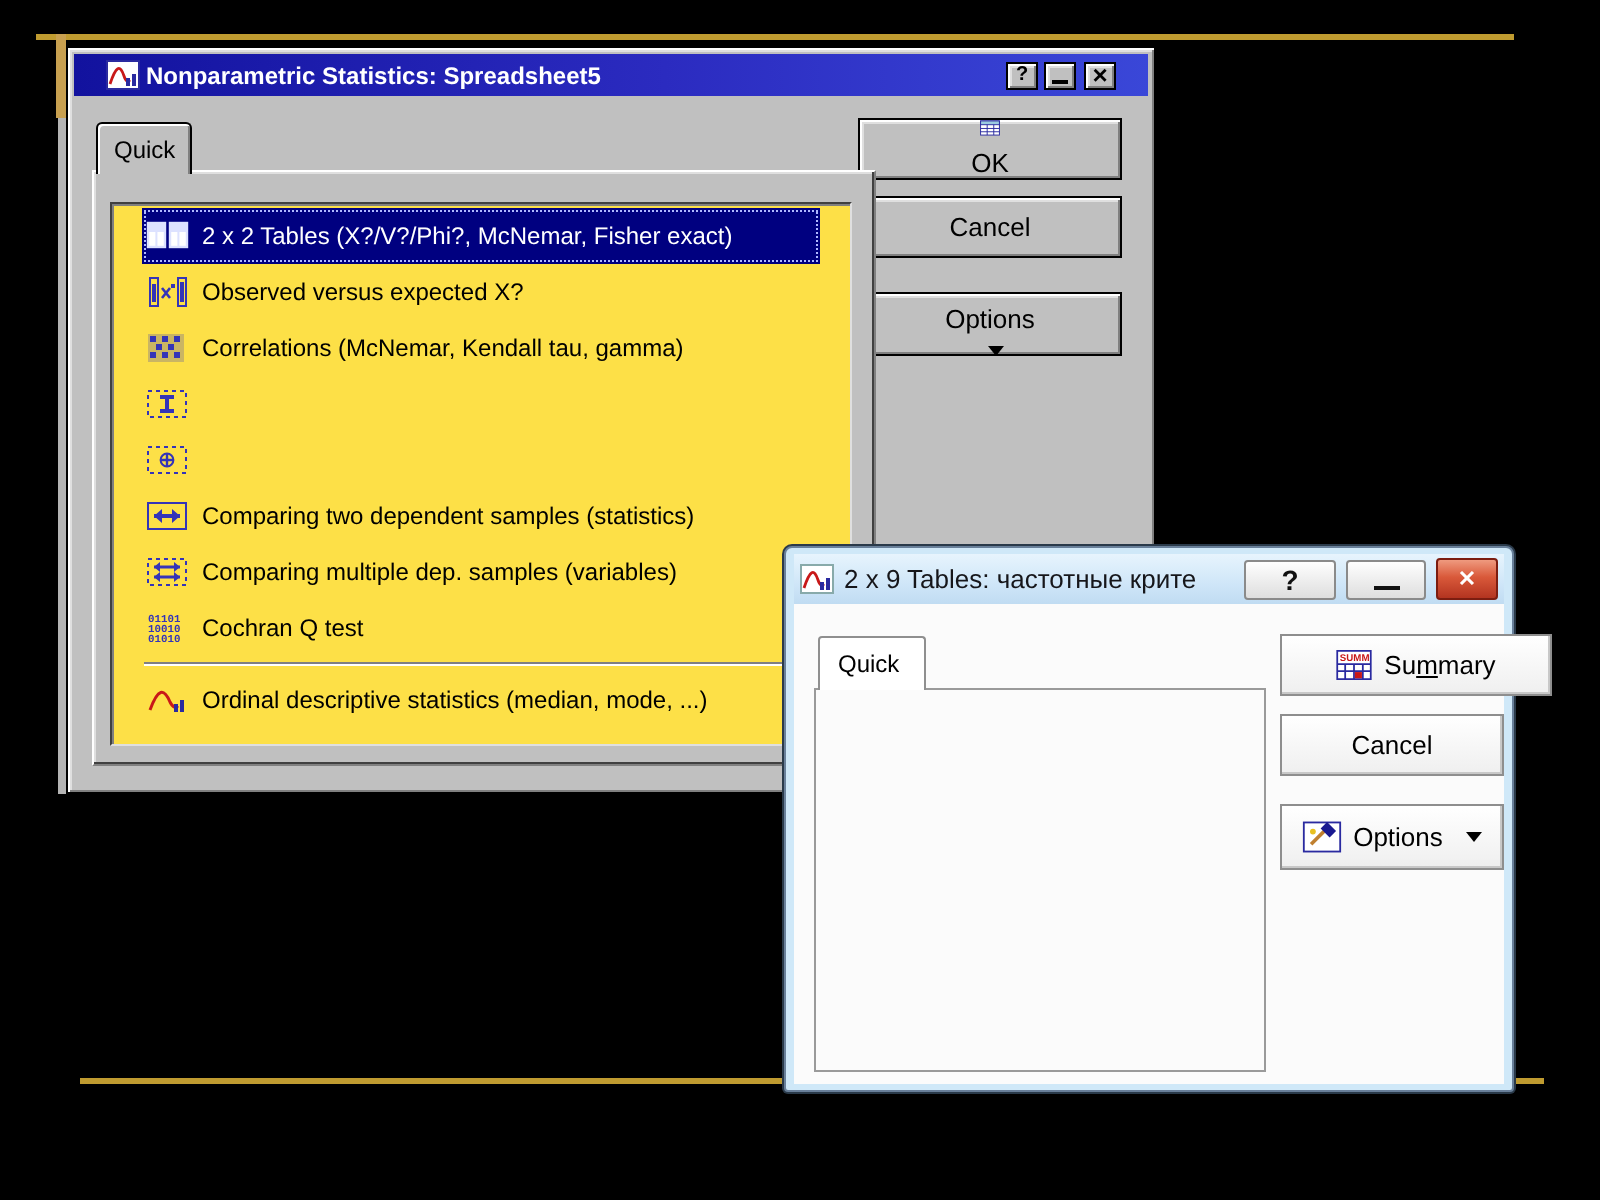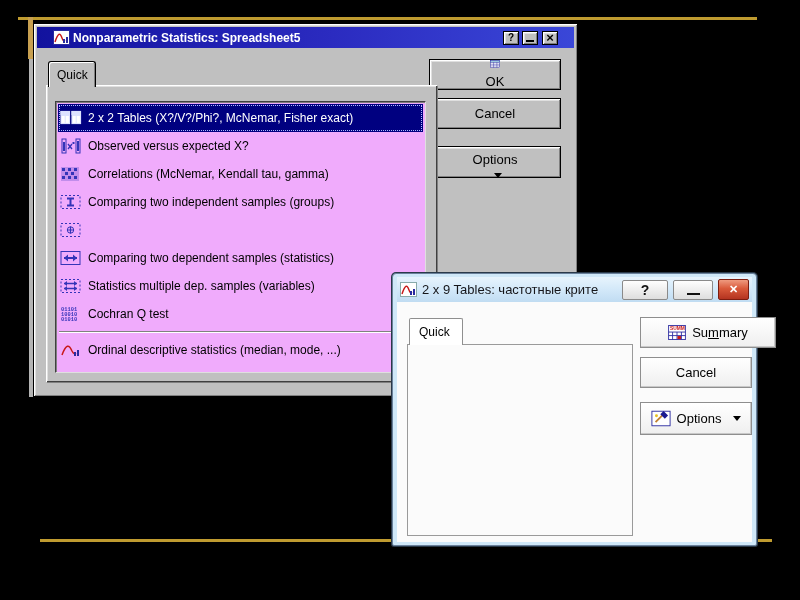--- a/index.html
+++ b/index.html
@@ -33,22 +33,22 @@
   .tab95 { background:#c0c0c0; border:1px solid #000; border-bottom:none;
            box-shadow: inset 1px 1px 0 #fff, inset -1px 0 0 #808080;
            border-top-left-radius:3px; border-top-right-radius:3px;
            display:flex; align-items:center; padding-left:8px;
            font-size:12px; z-index:3; }
   .panel95 { background:#c0c0c0; border:1px solid #808080;
              border-top-color:#fff; border-left-color:#fff;
              box-shadow: inset -1px -1px 0 #404040, inset 1px 1px 0 #dfdfdf; z-index:2; }
 
   
-  .listbox { background:#f0abfc; border:1px solid #404040; border-right-color:#dfdfdf; border-bottom-color:#dfdfdf;
-             box-shadow: inset 1px 1px 0 #808080; padding:2px 2px; overflow:hidden; }
+  .listbox { background:#fde047; border:1px solid #404040; border-right-color:#dfdfdf; border-bottom-color:#dfdfdf;
+             box-shadow: inset 1px 1px 0 #808080; padding:2px 15px; overflow:hidden; }
   .lrow { height:28px; display:flex; align-items:center; gap:6px; padding-left:2px;
           font-size:12px; color:#000; white-space:nowrap; overflow:hidden; }
   .lrow.sel { background:#000080; color:#fff; outline:1px dotted #b0b8ff; outline-offset:-2px; }
   .row-icon { flex:0 0 auto; width:22px; height:17px; color:#3434b8; display:flex; align-items:center; }
   .lrow.sel .row-icon { color:#dde2ff; }
   .lsep { border-top:1px solid #808080; border-bottom:1px solid #fff; margin:3px 1px; }
 
   .dlg1-btn { left:395px; width:132px; height:31px; gap:6px; font-size:13px;flex-direction:column; }
 
   .drop-arrow { width:0; height:0; border-left:4px solid transparent; border-right:4px solid transparent;
@@ -175,21 +175,20 @@
 
     <div class="lrow">
       <span class="row-icon">
         <svg width="22" height="16" viewBox="0 0 22 16" fill="currentColor">
           <rect x="1" y="1.5" width="19" height="13" fill="none" stroke="currentColor" stroke-dasharray="2 2"></rect>
           <rect x="7" y="3.5" width="7" height="2"></rect>
             <rect x="9.5" y="5" width="2" height="6"></rect>
             <rect x="7" y="10.5" width="7" height="2"></rect>
         </svg>
         </span>
-      <span>Comparing two independent samples (groups)</span>
     </div>
 
     <div class="lrow">
       <span class="row-icon">
         <svg width="22" height="16" viewBox="0 0 22 16" fill="none" stroke="currentColor">
           <rect x="1" y="1.5" width="19" height="13" stroke-dasharray="2 2"></rect>
           <circle cx="10.5" cy="8" r="3.2"></circle>
             <path d="M10.5 4.5v7 M7 8h7" stroke-width="1.2"></path>
         </svg>
         </span>
@@ -207,21 +206,21 @@
     </div>
 
     <div class="lrow">
       <span class="row-icon">
         <svg width="22" height="16" viewBox="0 0 22 16" fill="currentColor">
           <rect x="1" y="1.5" width="19" height="13" fill="none" stroke="currentColor" stroke-dasharray="2 2"></rect>
           <path d="M4 5.5h13 M4 10.5h13" stroke="currentColor" stroke-width="1.6"></path>
           <path d="M4 5.5l3-2.5v5z M17 5.5l-3-2.5v5z M4 10.5l3-2.5v5z M17 10.5l-3-2.5v5z"></path>
         </svg>
         </span>
-      <span>Statistics multiple dep. samples (variables)</span>
+      <span>Comparing multiple dep. samples (variables)</span>
     </div>
 
     <div class="lrow">
       <span class="row-icon">
         <svg width="22" height="16" viewBox="0 0 22 16" fill="currentColor" font-family="Liberation Mono, monospace" font-size="5.4" font-weight="bold">
           <text x="1" y="5">01101</text>
             <text x="1" y="10">10010</text>
             <text x="1" y="15">01010</text>
         </svg>
         </span>

